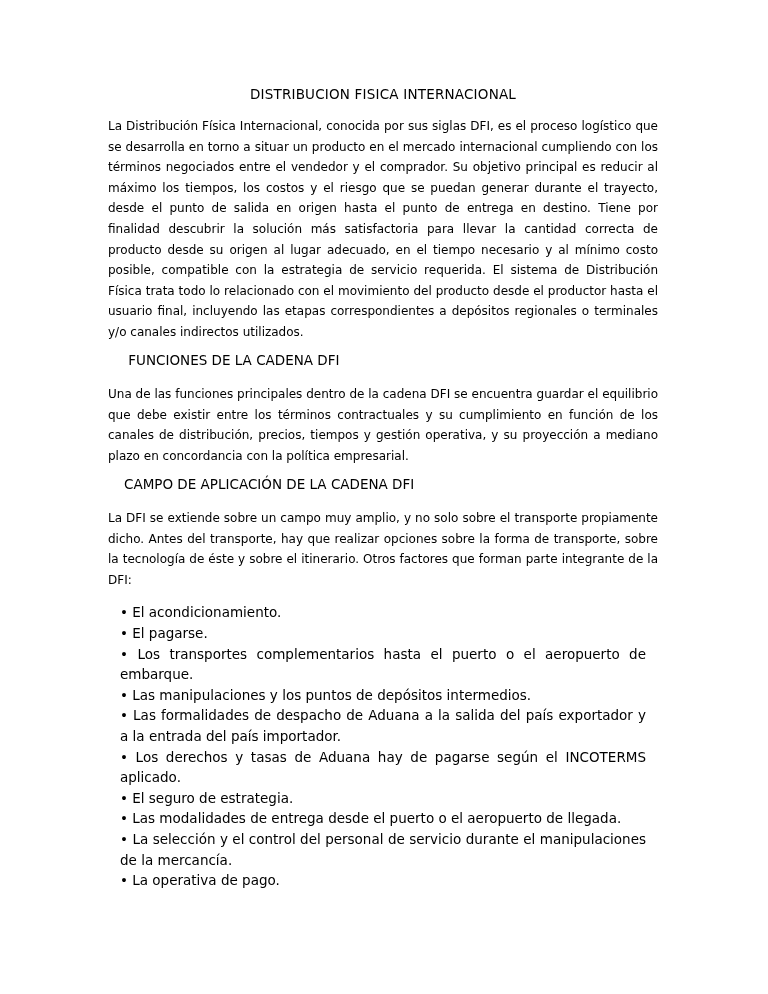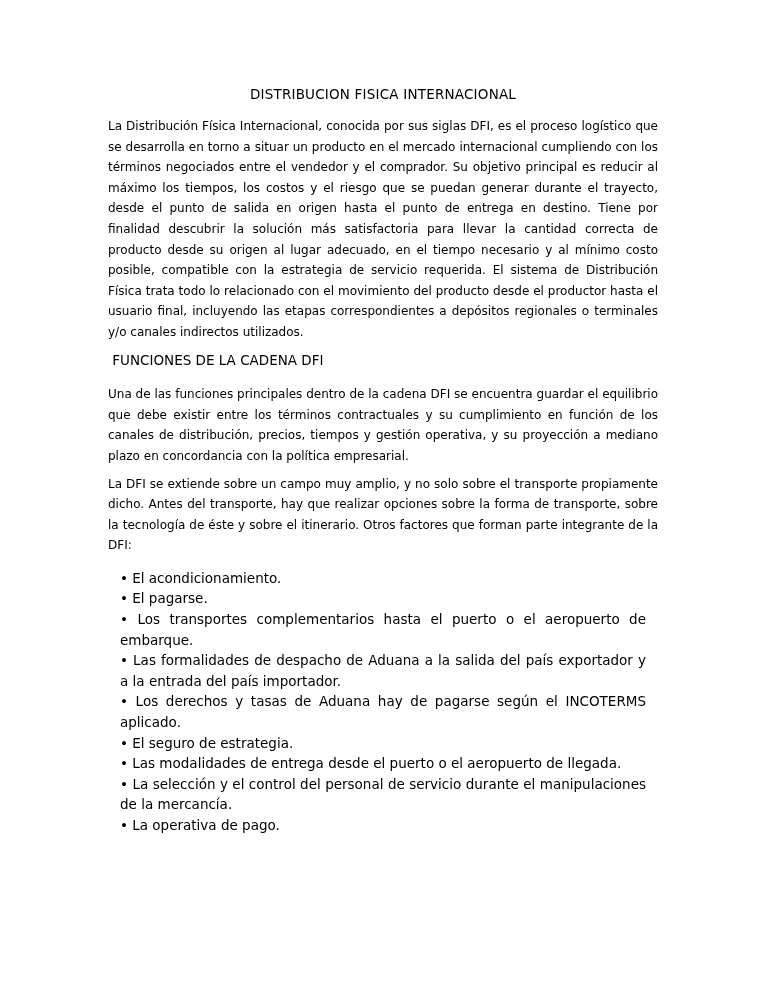--- a/index.html
+++ b/index.html
@@ -29,21 +29,21 @@
     text-align: center;
     letter-spacing: 0.2px;
   }
   .para {
     margin: 0 0 7px 0;
     font-size: 12px;
     line-height: 20.6px;
     text-align: justify;
   }
   .heading {
-    margin: 7px 0 14px 0;
+    margin: 7px 0 14px 16px;
     font-size: 13.5px;
     font-weight: normal;
     line-height: 20.6px;
     text-align: left;
     white-space: pre-wrap;
   }
   .bullet-list {
     margin: 12px;
   }
   .bullet-item {
@@ -58,27 +58,29 @@
 <div class="page">
 
   <h1 class="doc-title">DISTRIBUCION FISICA INTERNACIONAL</h1>
 
   <p class="para">La Distribución Física Internacional, conocida por sus siglas DFI, es el proceso logístico que se desarrolla en torno a situar un producto en el mercado internacional cumpliendo con los términos negociados entre el vendedor y el comprador. Su objetivo principal es reducir al máximo los tiempos, los costos y el riesgo que se puedan generar durante el trayecto, desde el punto de salida en origen hasta el punto de entrega en destino. Tiene por finalidad descubrir la solución más satisfactoria para llevar la cantidad correcta de producto desde su origen al lugar adecuado, en el tiempo necesario y al mínimo costo posible, compatible con la estrategia de servicio requerida. El sistema de Distribución Física trata todo lo relacionado con el movimiento del producto desde el productor hasta el usuario final, incluyendo las etapas correspondientes a depósitos regionales o terminales y/o canales indirectos utilizados.</p>
 
   <h2 class="heading"> FUNCIONES DE LA CADENA DFI</h2>
 
   <p class="para">Una de las funciones principales dentro de la cadena DFI se encuentra guardar el equilibrio que debe existir entre los términos contractuales y su cumplimiento en función de los canales de distribución, precios, tiempos y gestión operativa, y su proyección a mediano plazo en concordancia con la política empresarial.</p>
 
+  <h2 class="heading">CAMPO DE APLICACIÓN DE LA CADENA DFI</h2>
 
   <p class="para">La DFI se extiende sobre un campo muy amplio, y no solo sobre el transporte propiamente dicho. Antes del transporte, hay que realizar opciones sobre la forma de transporte, sobre la tecnología de éste y sobre el itinerario. Otros factores que forman parte integrante de la DFI:</p>
 
   <div class="bullet-list">
     <div class="bullet-item">• El acondicionamiento.</div>
     <div class="bullet-item">• El pagarse.</div>
     <div class="bullet-item">• Los transportes complementarios hasta el puerto o el aeropuerto de embarque.</div>
+    <div class="bullet-item">• Las manipulaciones y los puntos de depósitos intermedios.</div>
     <div class="bullet-item">• Las formalidades de despacho de Aduana a la salida del país exportador y a la entrada del país importador.</div>
     <div class="bullet-item">• Los derechos y tasas de Aduana hay de pagarse según el INCOTERMS aplicado.</div>
     <div class="bullet-item">• El seguro de estrategia.</div>
     <div class="bullet-item">• Las modalidades de entrega desde el puerto o el aeropuerto de llegada.</div>
     <div class="bullet-item">• La selección y el control del personal de servicio durante el manipulaciones de la mercancía.</div>
     <div class="bullet-item">• La operativa de pago.</div>
   </div>
 
 </div>
 

